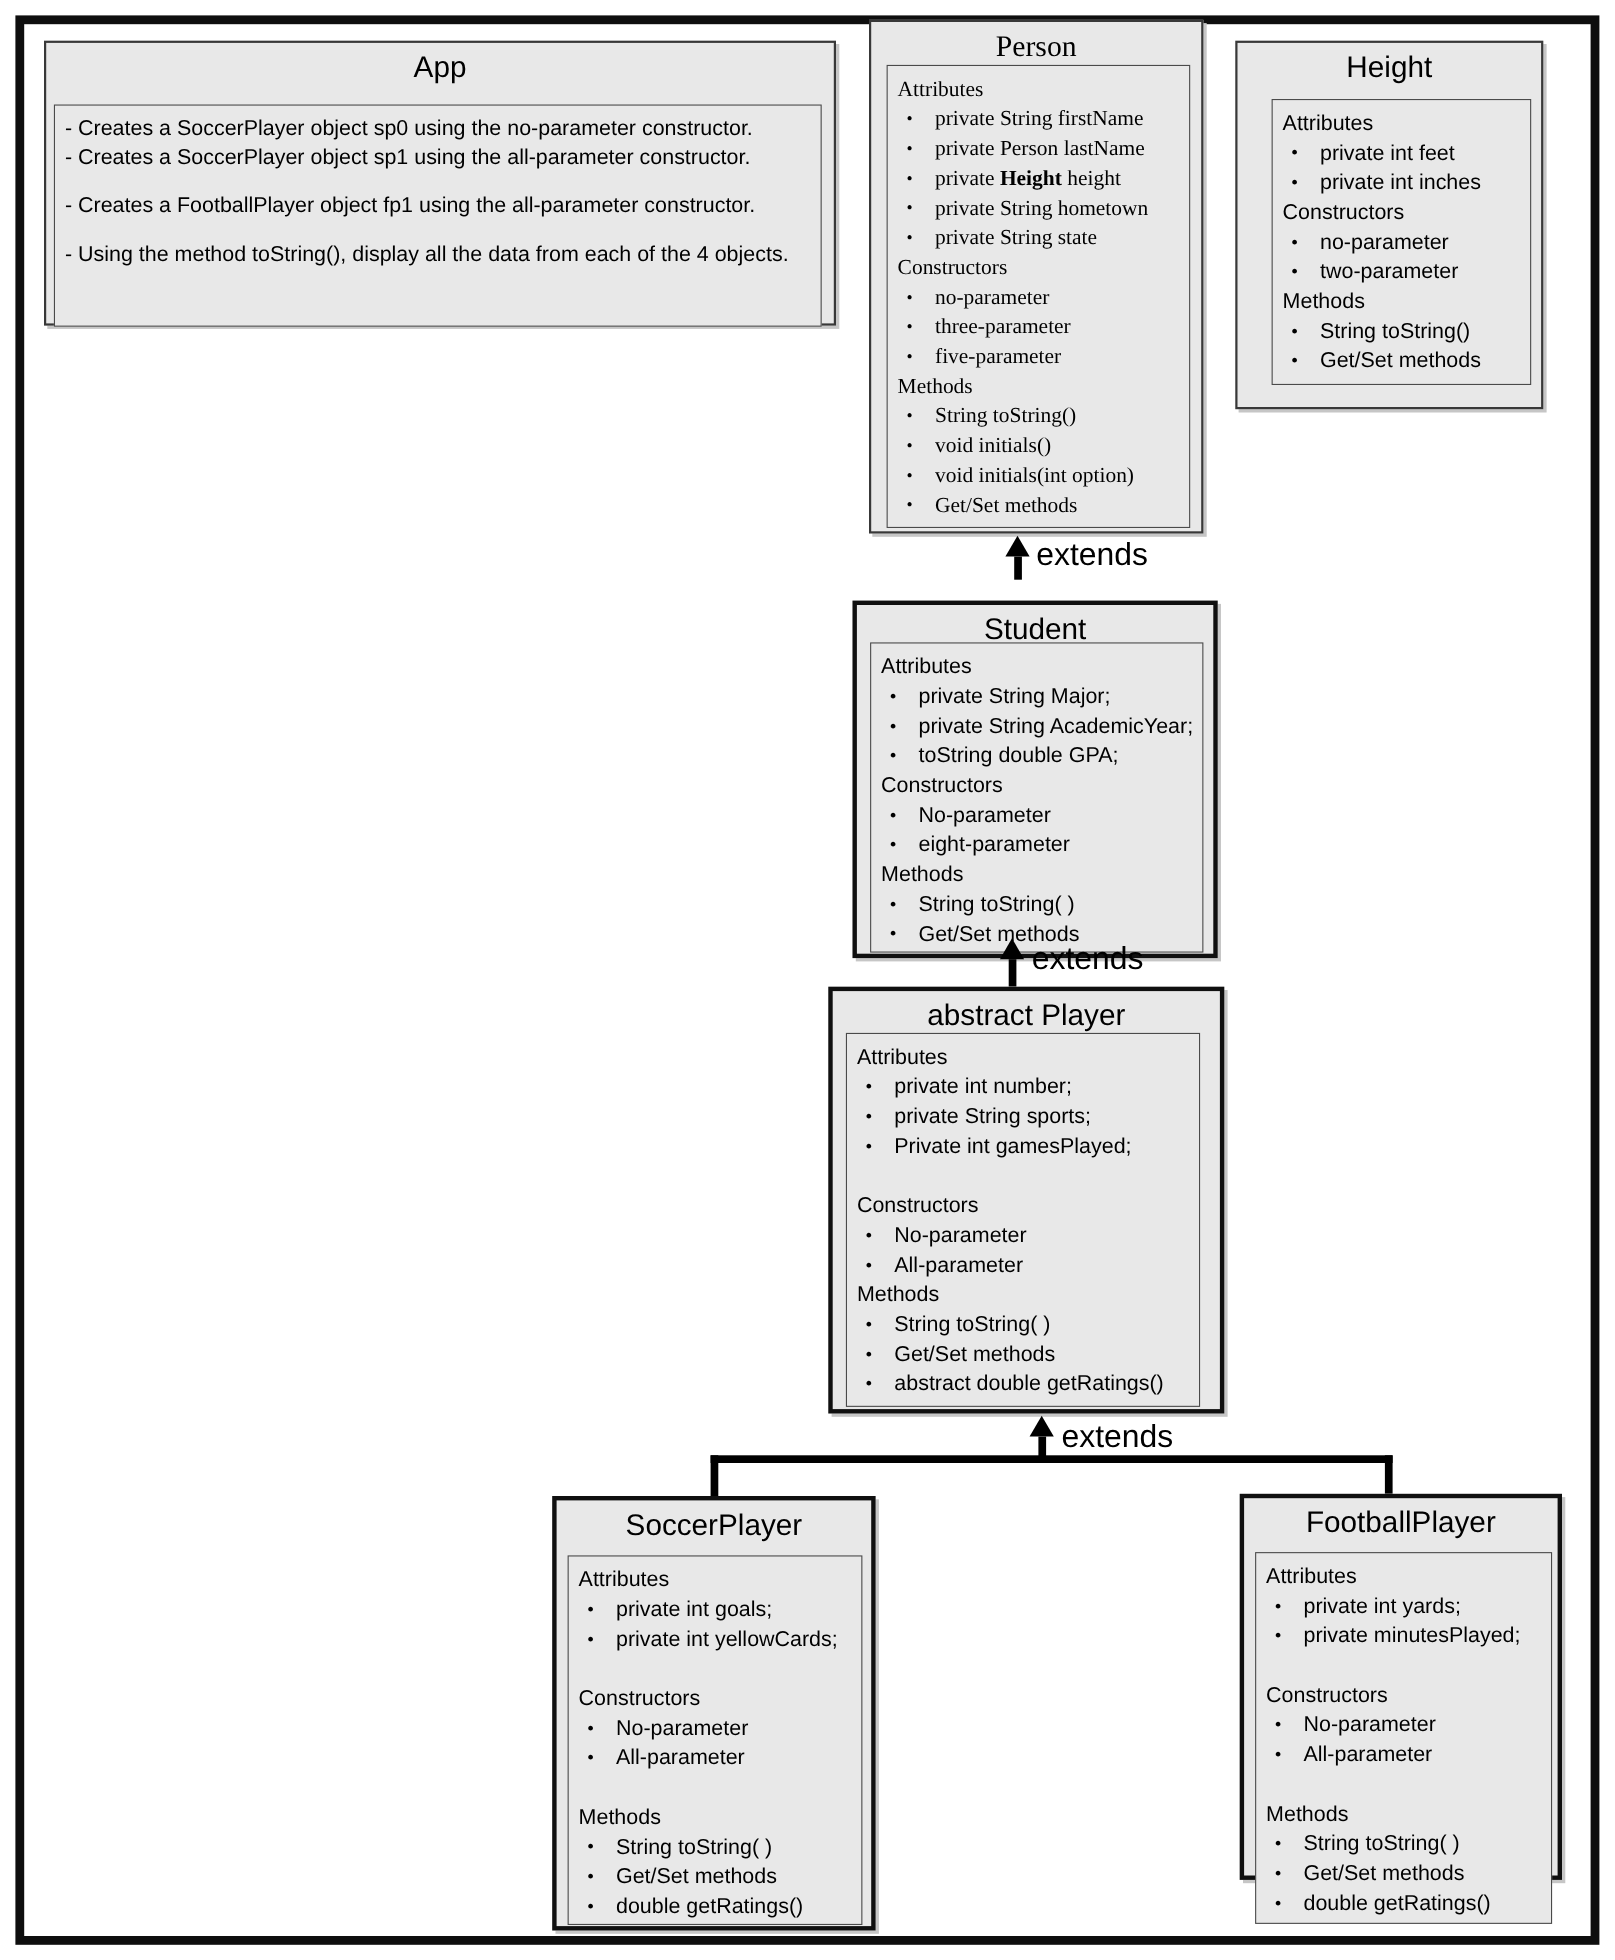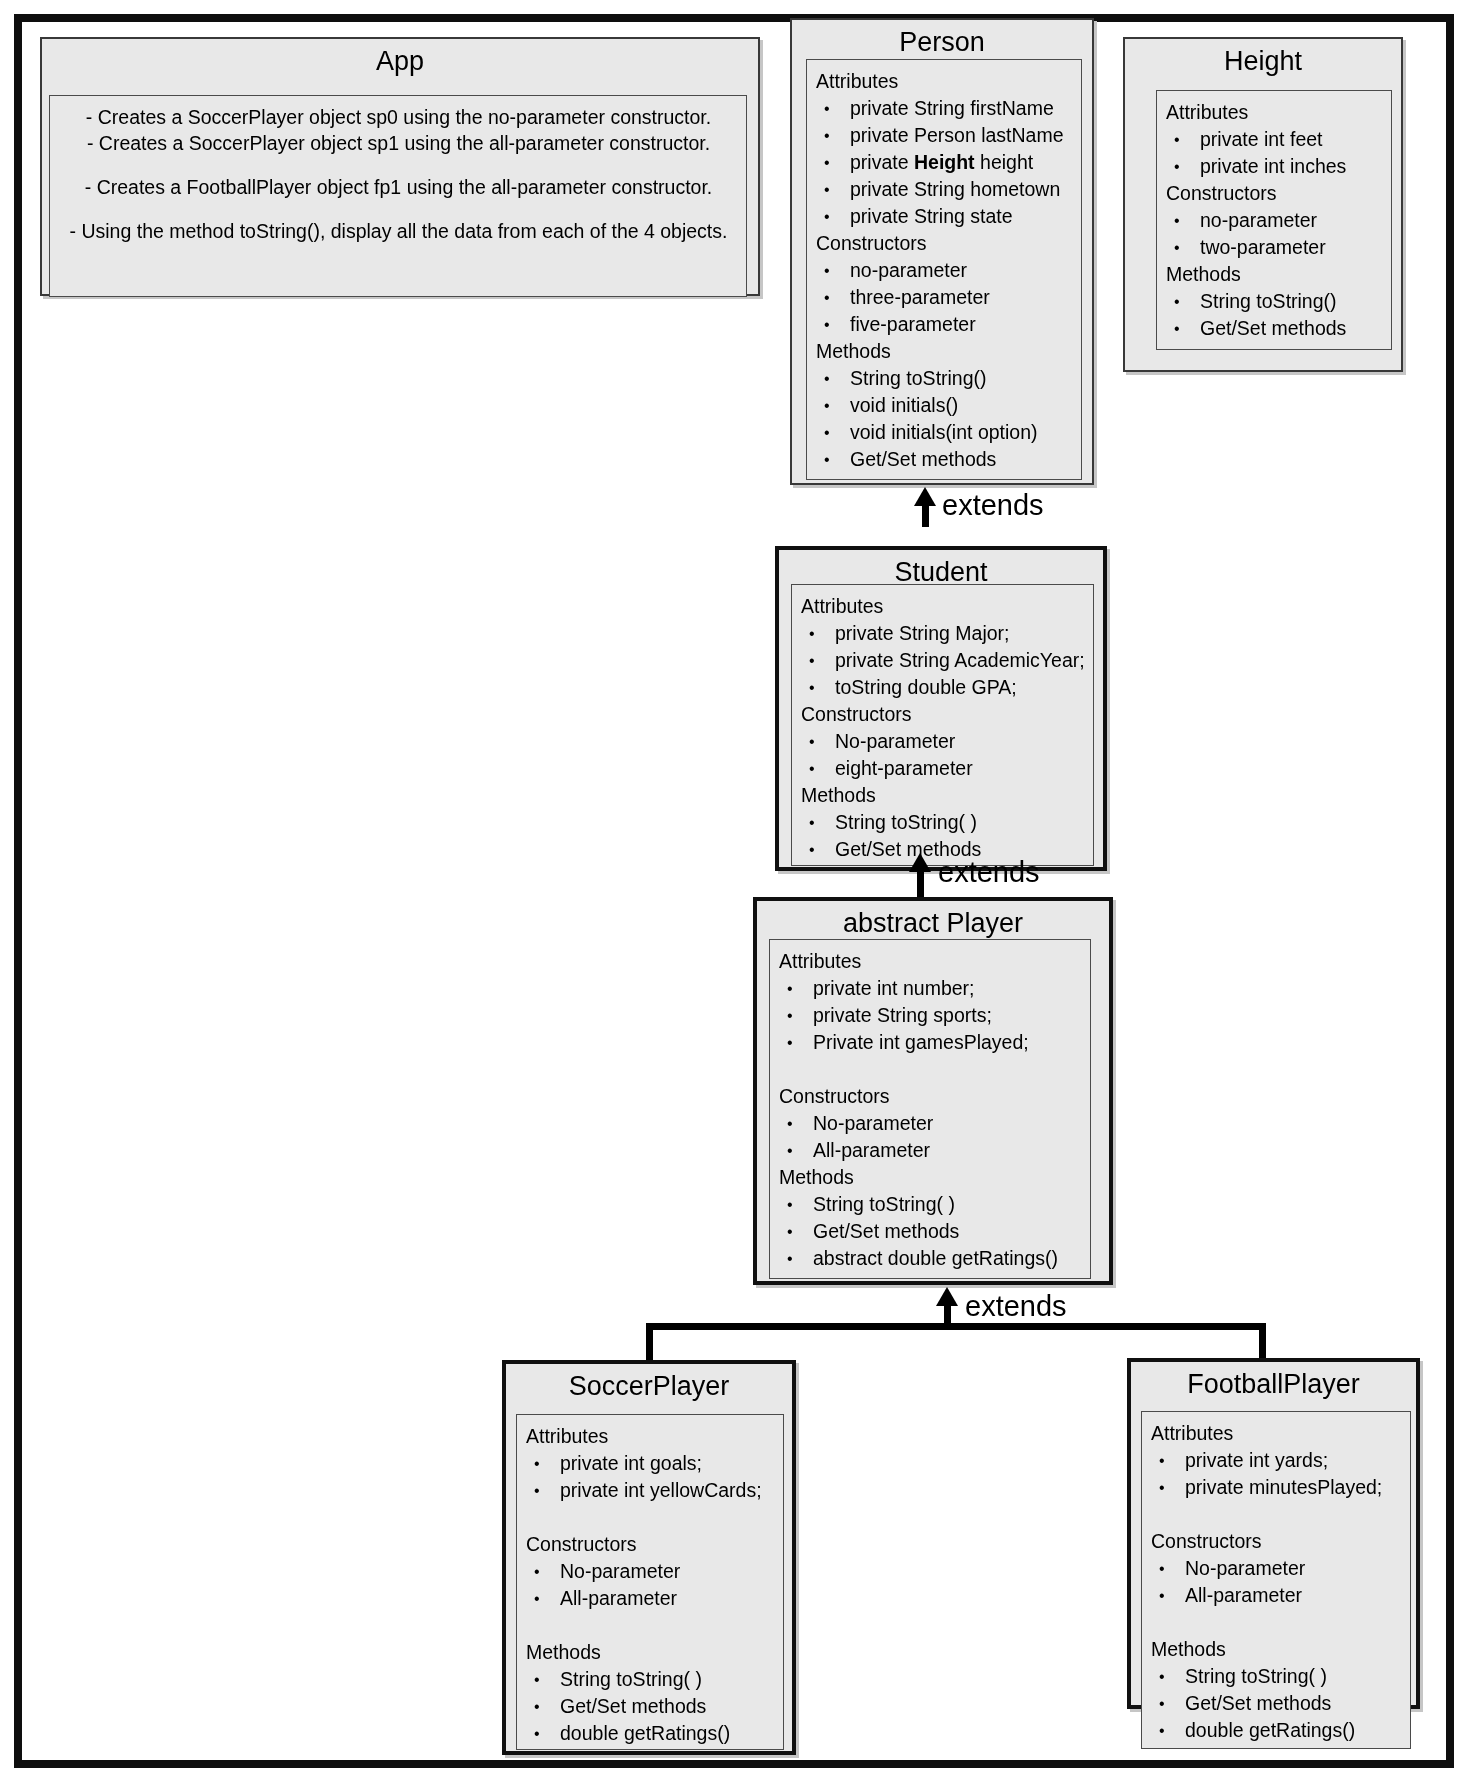--- a/index.html
+++ b/index.html
@@ -15,21 +15,21 @@
   .cbox-title { text-align:center; font-size:27px; line-height:30px; padding-top:7px; color:#000; }
   .cbox-inner { position:absolute; background:#e8e8e8; border:1.5px solid #4a4a4a;
                 padding:8px 8px 0 9px; }
 
   .sec-header { font-size:19.5px; line-height:27px; }
   .sec-header.gap { margin-top:27px; }
   .bullet-row { display:flex; font-size:19.5px; line-height:27px; }
   .bullet { width:34px; padding-left:8px; font-size:16px; }
   .bullet-text { flex:1; }
 
-  .app-lines { font-size:19.5px;text-align:center; }
+  .app-lines { font-size:19.5px; }
   .app-line { line-height:26px; }
   .app-line.blank { height:18px; }
 
   .arrow { position:absolute; display:flex; flex-direction:column; align-items:center; }
   .arrow-head { width:0; height:0; border-left:11px solid transparent;
                 border-right:11px solid transparent; border-bottom:19px solid #000; }
   .arrow-shaft { width:7px; background:#000; flex:1; }
   .extends-label { position:absolute; font-size:29px; line-height:30px; color:#000; }
   .hline, .vstub { position:absolute; background:#000; }
 </style>
@@ -44,21 +44,21 @@
     <div class="cbox-inner app-lines" style="left:7px; top:56px; width:698px; height:202px;">
         <div class="app-line">- Creates a SoccerPlayer object sp0 using the no-parameter constructor.</div>
         <div class="app-line">- Creates a SoccerPlayer object sp1 using the all-parameter constructor.</div>
         <div class="app-line blank"></div>
         <div class="app-line">- Creates a FootballPlayer object fp1 using the all-parameter constructor.</div>
         <div class="app-line blank"></div>
         <div class="app-line">- Using the method toString(), display all the data from each of the 4 objects.</div>
       </div>
   </div>
 
-  <div class="cbox" style="left:790px; top:18px; width:304px; height:467px;">
+  <div class="cbox" style="left:790px; top:18px; width:304px; height:467px;font-family:Liberation Serif, serif;">
     <div class="cbox-title">Person</div>
     <div class="cbox-inner" style="left:14px; top:39px; width:276px; height:421px;">
         <div class="sec-header">Attributes</div>
         <div class="bullet-row">
           <span class="bullet">•</span>
           <span class="bullet-text">private String firstName</span>
         </div>
         <div class="bullet-row">
           <span class="bullet">•</span>
           <span class="bullet-text">private Person lastName</span>

